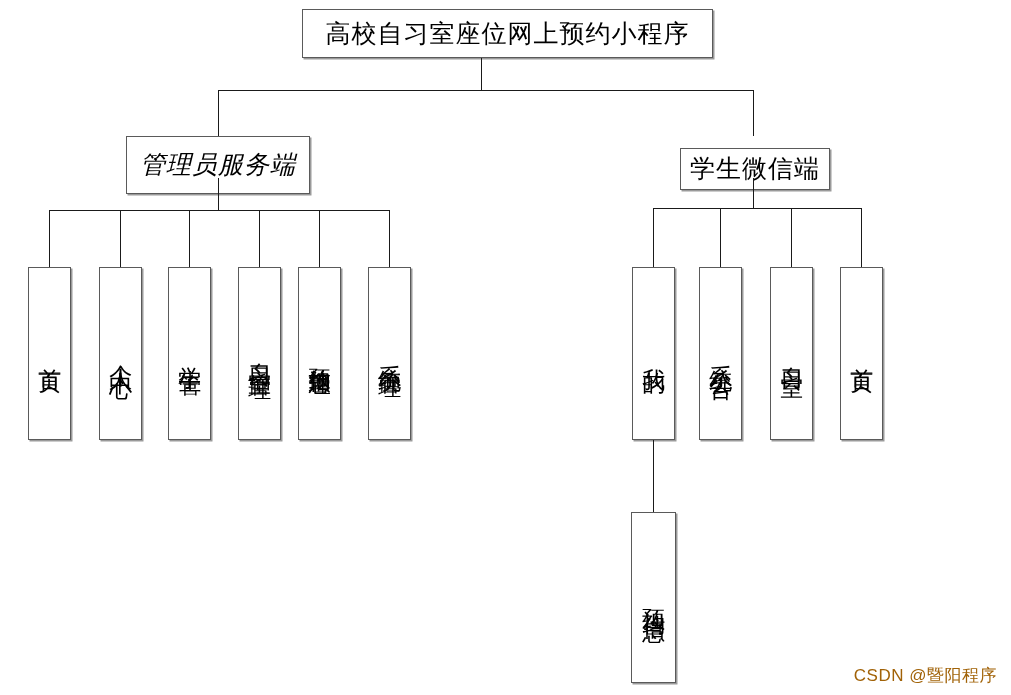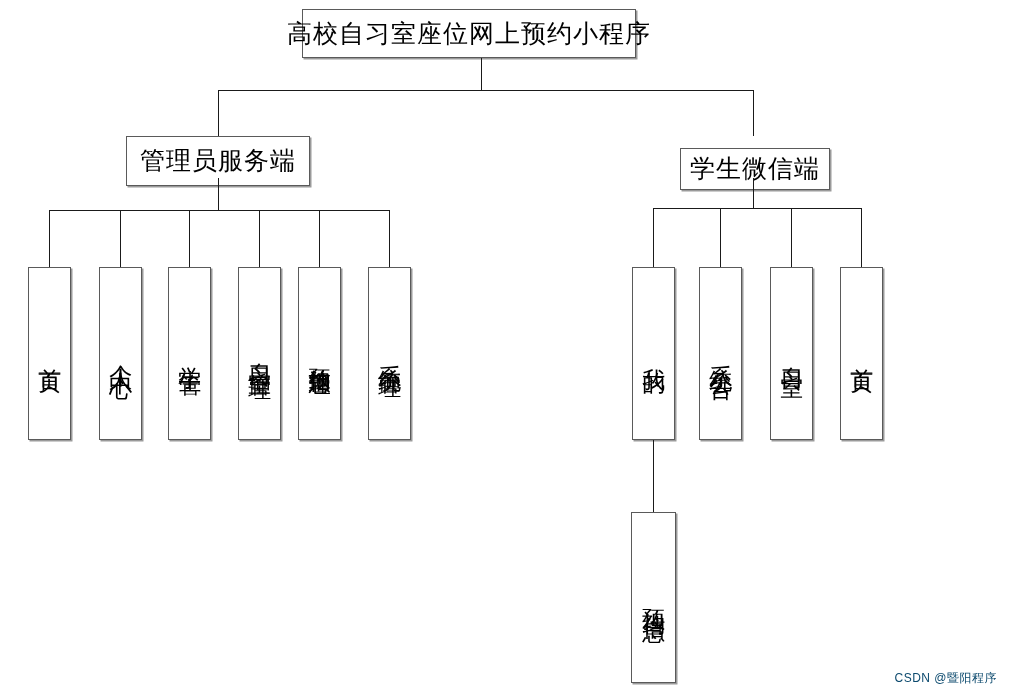--- a/index.html
+++ b/index.html
@@ -61,45 +61,45 @@
     height: 1px;
     background: #1a1a1a;
   }
 
   
   #watermark {
     position: absolute;
     right: 14px;
     bottom: 8px;
     font-family: "Liberation Sans", sans-serif;
-    font-size: 12px;
-    color: #0c4a6e;
+    font-size: 17px;
+    color: #a16207;
     letter-spacing: 0.5px;
     white-space: nowrap;
     user-select: none;
   }
 </style>
 </head>
 <body>
 
 <div id="canvas">
 
-  <div class="node horiz" style="left:302px; top:9px; width:334px; height:49px;justify-content:center;">
+  <div class="node horiz" style="left:302px; top:9px; width:411px; height:49px;justify-content:center;">
     <span class="txt">高校自习室座位网上预约小程序</span>
   </div>
 
   <div class="vline" style="left:481px; top:58px; height:32px;"></div>
 
   <div class="hline" style="left:218px; top:90px; width:536px;"></div>
 
   <div class="vline" style="left:218px; top:90px; height:46px;"></div>
 
   <div class="vline" style="left:753px; top:90px; height:46px;"></div>
 
-  <div class="node horiz" style="left:126px; top:136px; width:184px; height:50px;">
+  <div class="node horiz" style="left:126px; top:136px; width:184px; height:58px;font-style:italic;">
     <span class="txt">管理员服务端</span>
   </div>
 
   <div class="vline" style="left:218px; top:178px; height:32px;"></div>
   <div class="hline" style="left:49px; top:210px; width:340px;"></div>
 
   <div class="vline" style="left:49px;  top:210px; height:57px;"></div>
   <div class="vline" style="left:120px; top:210px; height:57px;"></div>
   <div class="vline" style="left:189px; top:210px; height:57px;"></div>
   <div class="vline" style="left:259px; top:210px; height:57px;"></div>

